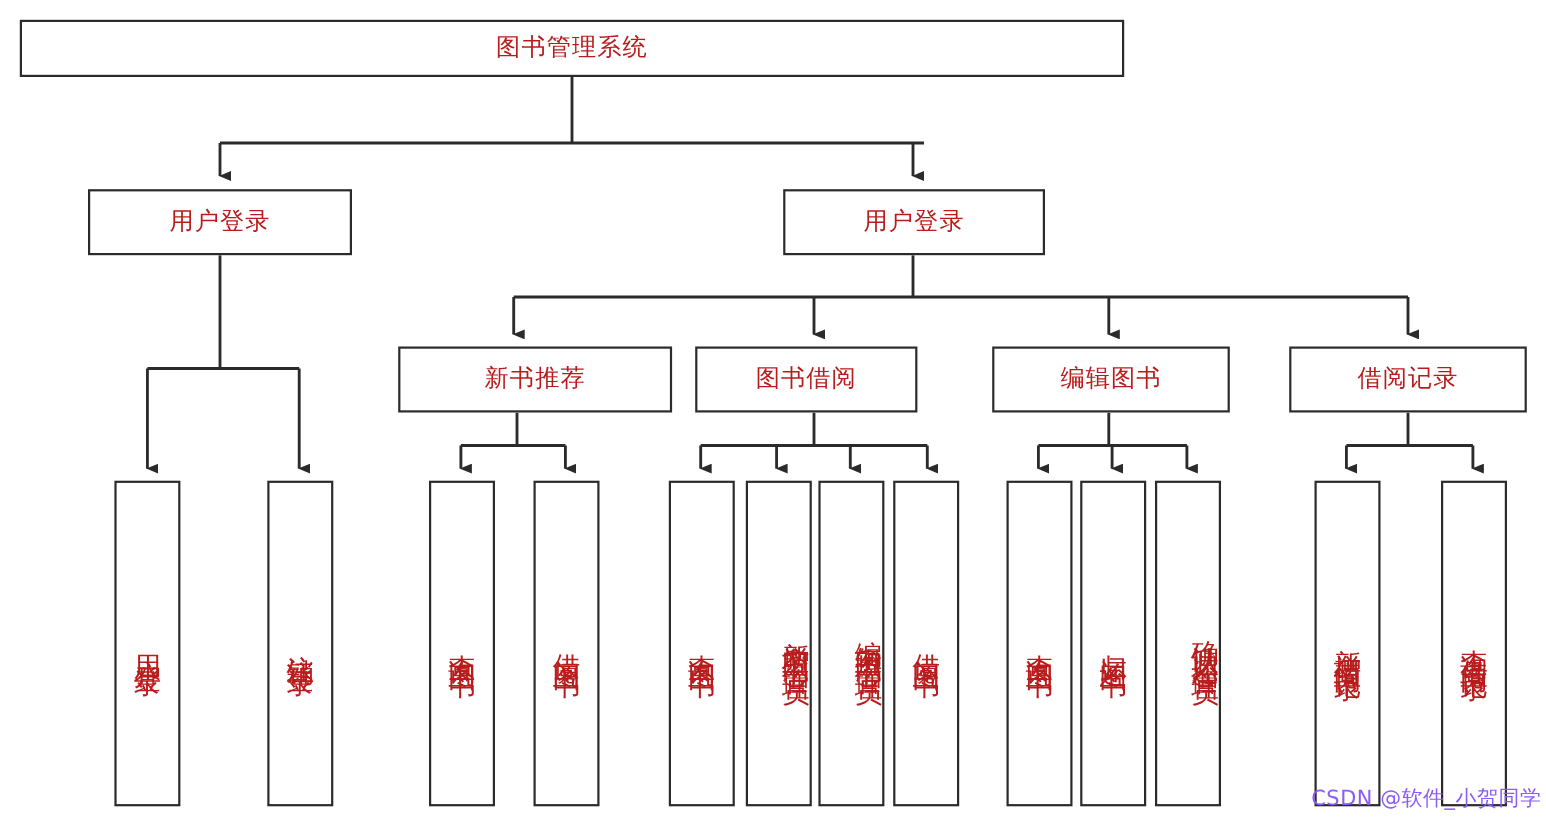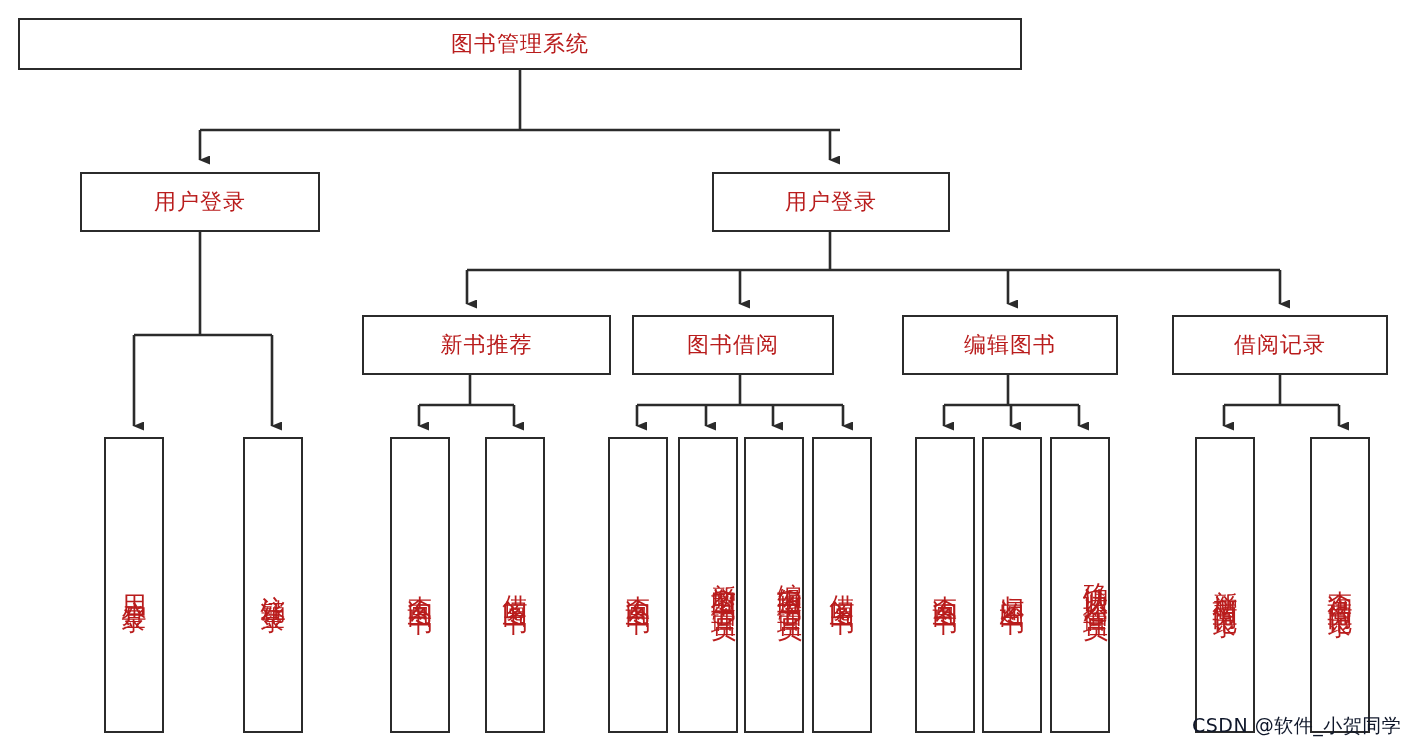--- a/index.html
+++ b/index.html
@@ -51,21 +51,21 @@
     white-space: nowrap;
   }
   .node-v.top-align {
     align-items: flex-start;
   }
   .watermark {
     position: absolute;
     left: 1192px;
     top: 713px;
     font-size: 19px;
-    color: #0f172a;
+    color: #8b5cf6;
     white-space: nowrap;
     letter-spacing: 0.5px;
   }
 </style>
 </head>
 <body>
 
 <div id="canvas">
 
   <svg class="edges" viewBox="0 0 1405 747">

